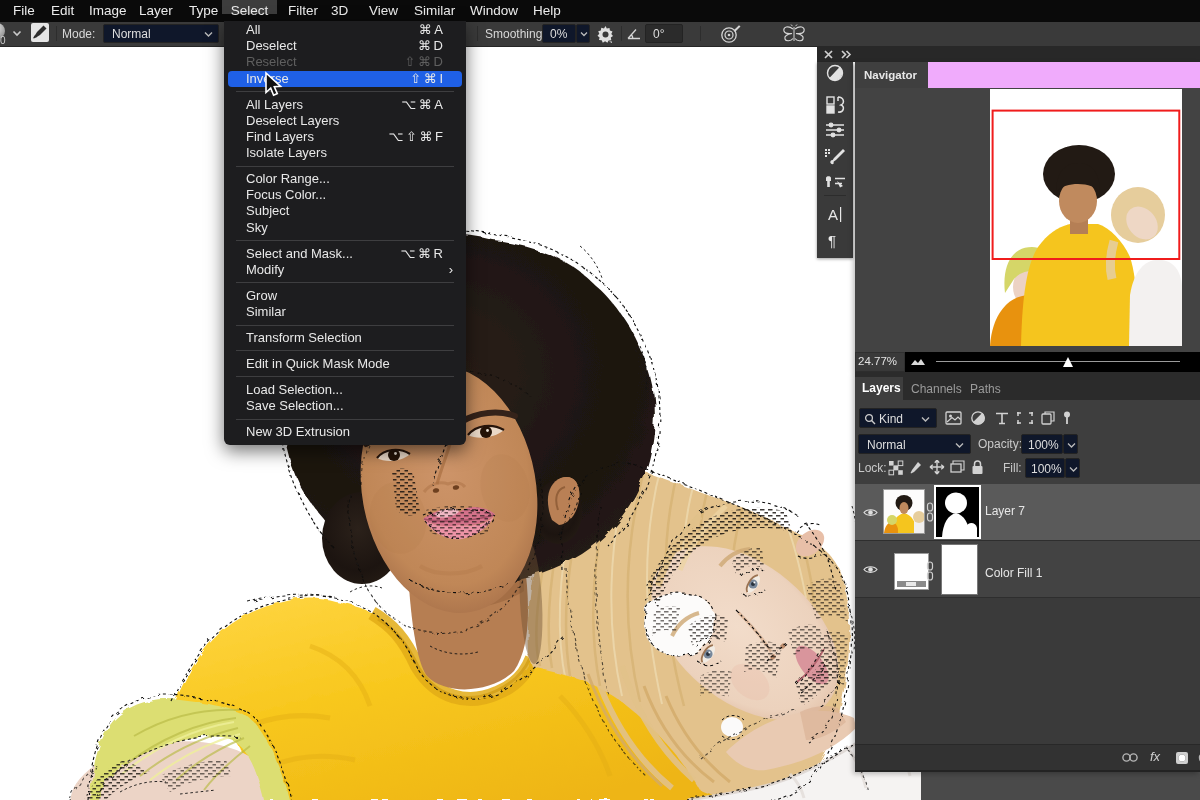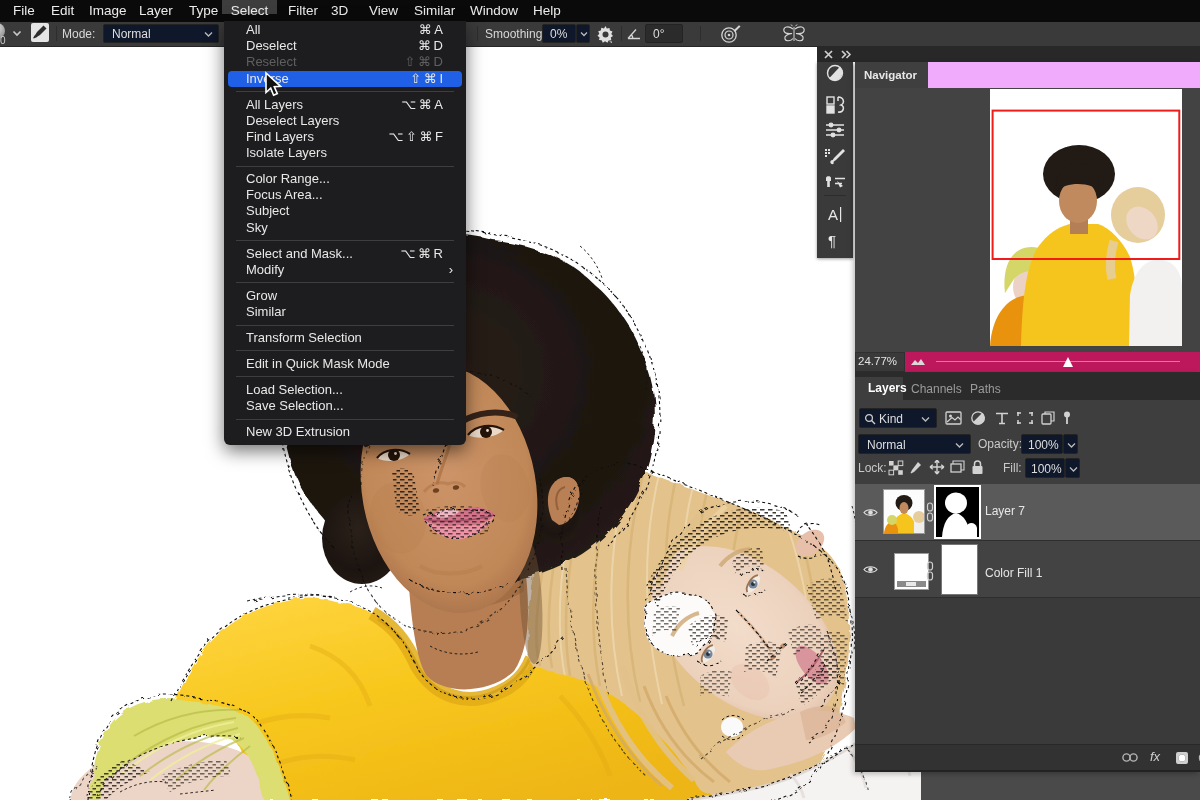--- a/index.html
+++ b/index.html
@@ -410,33 +410,33 @@
       <path d="M66,104 C66,84 74,74 88,74 C102,74 110,84 110,104 C104,92 72,92 66,104 Z" fill="#221a14"></path>
 
       <path d="M139,257 L140,206 C144,181 156,169 172,171 C186,173 191,185 192,197 L192,257 Z" fill="#f3f1f0"></path>
       <ellipse cx="148" cy="126" rx="27" ry="28" fill="#e6cd9c"></ellipse>
       <ellipse cx="152" cy="134" rx="14" ry="18" transform="rotate(-40 152 134)" fill="#eed7c5"></ellipse>
       <path d="M124,152 C120,166 119,178 122,190" stroke="#e6cd9c" stroke-width="9" fill="none" opacity="0.9"></path>
 
       <rect x="2.6" y="21.6" width="186.7" height="148.4" fill="none" stroke="#f01c1c" stroke-width="2"></rect>
     </svg>
   </div>
-  <div style="position:absolute;left:0;top:290px;width:345px;height:20px;background:#be185d;">
+  <div style="position:absolute;left:0;top:290px;width:345px;height:20px;background:#000000;">
     <div style="position:absolute;left:0;top:0;width:50px;height:20px;background:#3a3a3a;border:1px solid #303030;box-sizing:border-box;"></div>
     <span style="position:absolute;left:3px;top:3px;font-size:11.5px;color:#e3e3e3;">24.77%</span>
     <svg style="position:absolute;left:55px;top:5px;" width="16" height="9" viewBox="0 0 16 9">
         <path d="M1,8 L5,3 L8,6 L11,2 L15,8 Z" fill="#d9d9d9"></path>
       </svg>
     <div style="position:absolute;left:81px;top:8.5px;width:244px;height:1.5px;background:#9b9b9b;"></div>
     <div style="position:absolute;left:208px;top:4.5px;width:0;height:0;border-left:5.5px solid transparent;border-right:5.5px solid transparent;border-bottom:10px solid #fff;"></div>
   </div>
 </div>
 <div id="layerspanel" class="abs">
   <div style="position:absolute;left:0;top:0;width:345px;height:28px;background:#2b2b2b;">
-    <div style="position:absolute;left:0;top:5px;width:48px;height:23px;background:#3e3e3e;color:#fff;font-weight:bold;font-size:12px;line-height:23px;padding-left:13px;box-sizing:border-box;">Layers</div>
+    <div style="position:absolute;left:0;top:5px;width:48px;height:23px;background:#3e3e3e;color:#fff;font-weight:bold;font-size:12px;line-height:23px;padding-left:7px;box-sizing:border-box;">Layers</div>
     <span style="position:absolute;left:56px;top:10px;color:#9b9b9b;font-size:12px;">Channels</span>
     <span style="position:absolute;left:115px;top:10px;color:#9b9b9b;font-size:12px;">Paths</span>
   </div>
   <div style="position:absolute;left:0;top:28px;width:345px;height:84px;background:#3e3e3e;"></div>
   <div class="ddbox" style="left:4px;top:36px;width:78px;height:20px;">
     <svg style="position:absolute;left:4px;top:4px;" width="12" height="12" viewBox="0 0 12 12">
         <circle cx="5" cy="5" r="3.4" stroke="#ccc" stroke-width="1.3" fill="none"></circle>
         <path d="M7.6,7.6 L11,11" stroke="#ccc" stroke-width="1.4"></path>
       </svg>
     <span style="position:absolute;left:19px;top:3px;">Kind</span>
@@ -584,21 +584,21 @@
   <div class="mrow">Deselect<span class="sc">⌘ D</span></div>
   <div class="mrow dis">Reselect<span class="sc">⇧ ⌘ D</span></div>
   <div class="mrow hl">Inverse<span class="sc">⇧ ⌘ I</span></div>
   <div class="msep"></div>
   <div class="mrow">All Layers<span class="sc">⌥ ⌘ A</span></div>
   <div class="mrow">Deselect Layers</div>
   <div class="mrow">Find Layers<span class="sc">⌥ ⇧ ⌘ F</span></div>
   <div class="mrow">Isolate Layers</div>
   <div class="msep"></div>
   <div class="mrow">Color Range...</div>
-  <div class="mrow">Focus Area...</div>
+  <div class="mrow">Focus Color...</div>
   <div class="mrow">Subject</div>
   <div class="mrow">Sky</div>
   <div class="msep"></div>
   <div class="mrow">Select and Mask...<span class="sc">⌥ ⌘ R</span></div>
   <div class="mrow">Modify<span class="sc" style="right:13px;">›</span></div>
   <div class="msep"></div>
   <div class="mrow">Grow</div>
   <div class="mrow">Similar</div>
   <div class="msep"></div>
   <div class="mrow">Transform Selection</div>

